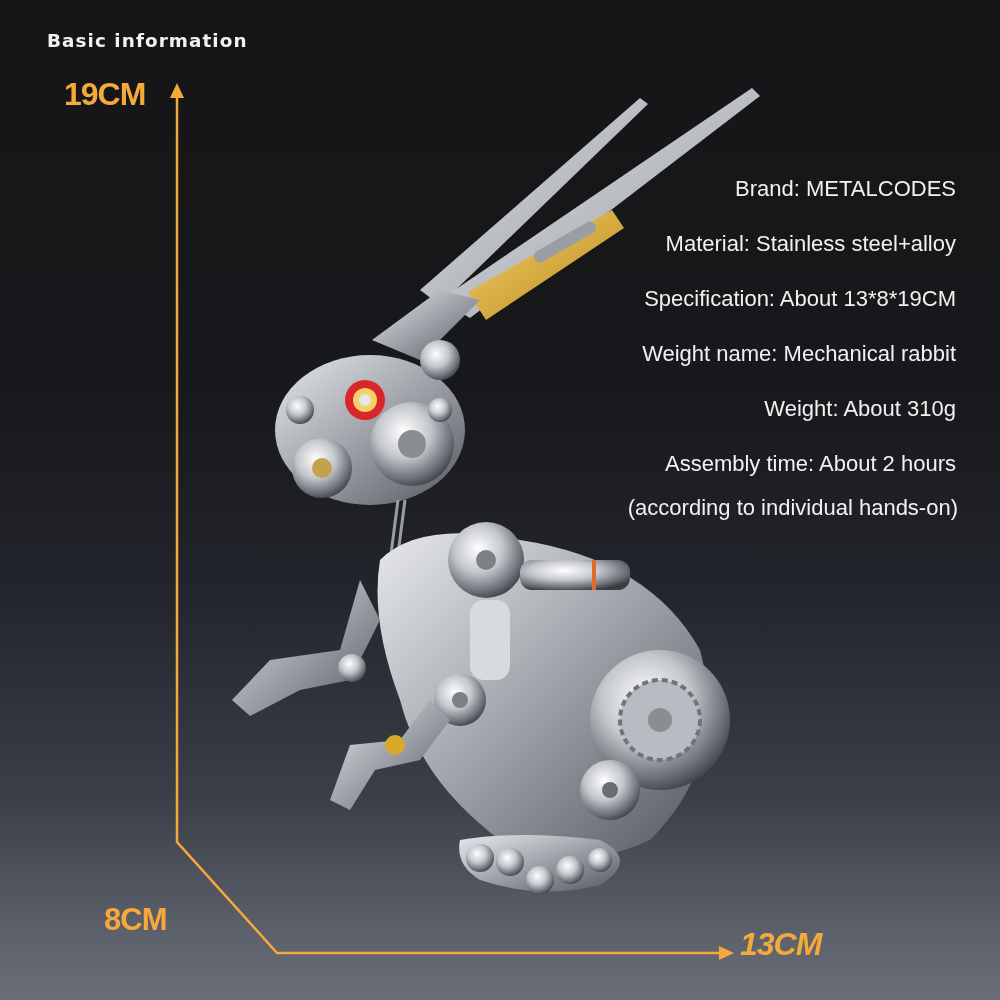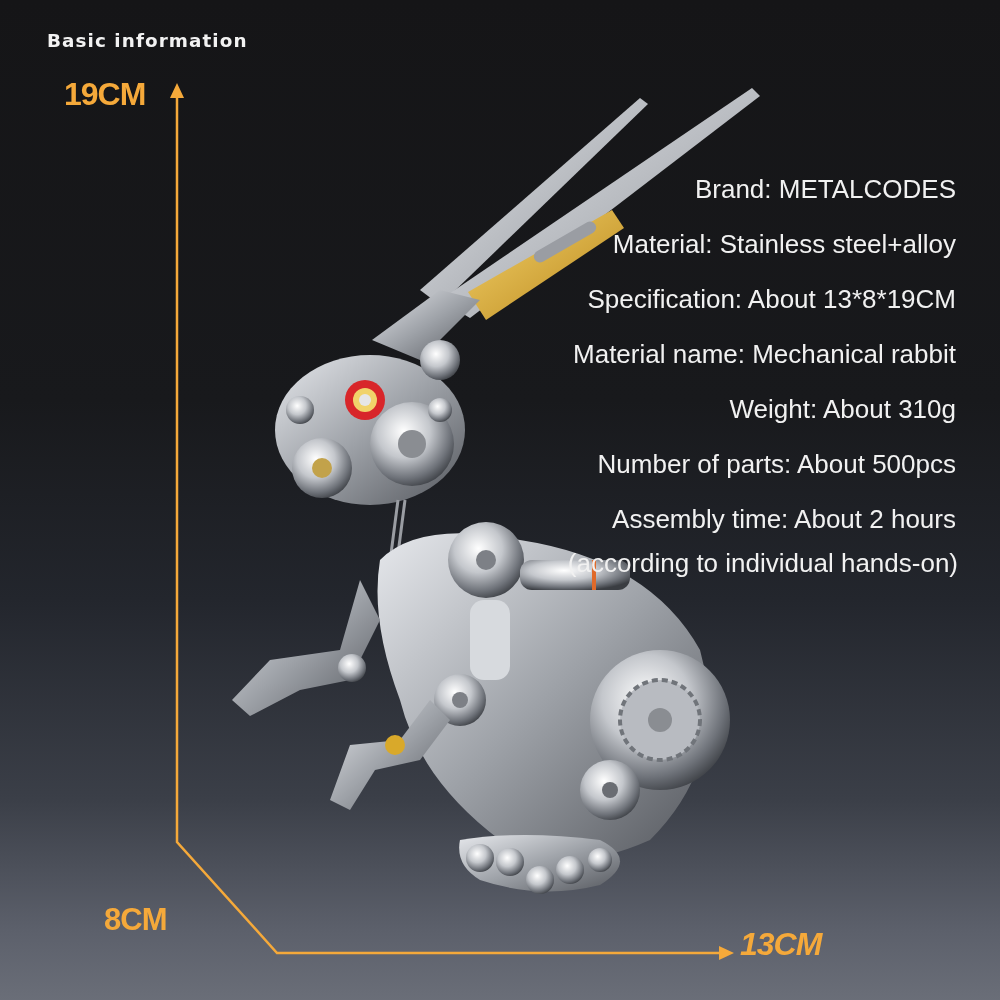--- a/index.html
+++ b/index.html
@@ -16,21 +16,21 @@
   .dim-label {
     position: absolute; color: #f5a93a; font-weight: bold;
     font-family: "Liberation Sans", sans-serif; letter-spacing: -1px; text-align: right;
   }
   .dim-h { left: 64px; top: 76px; font-size: 32px; }
   .dim-d { left: 104px; top: 902px; font-size: 31px; }
   .dim-w { left: 740px; top: 926px; font-size: 32px; font-style: italic; }
   .dim-svg { position: absolute; left: 0; top: 0; width: 1000px; height: 1000px; pointer-events: none; }
   .specs {
     position: absolute; right: 44px; top: 176px; width: 420px;
-    text-align: right; color: #f1f1f1; font-size: 26px;
+    text-align: right; color: #f1f1f1; font-size: 22px;
   }
   .spec-line { height: 55px; line-height: 26px; white-space: nowrap; }
   .spec-line.note { margin-right: -2px; }
   .rabbit { position: absolute; left: 0; top: 0; width: 1000px; height: 1000px; }
 </style>
 </head>
 <body>
 
 <div class="title">Basic information</div>
 
@@ -126,18 +126,17 @@
     <circle cx="540" cy="880" r="14" fill="url(#chrome)"></circle>
     <circle cx="570" cy="870" r="14" fill="url(#chrome)"></circle>
     <circle cx="600" cy="860" r="12" fill="url(#chrome)"></circle>
   </g>
 </svg>
 
 <div class="specs">
   <div class="spec-line">Brand: METALCODES</div>
   <div class="spec-line">Material: Stainless steel+alloy</div>
   <div class="spec-line">Specification: About 13*8*19CM</div>
-  <div class="spec-line">Material name: Mechanical rabbit</div>
+  <div class="spec-line">Weight name: Mechanical rabbit</div>
   <div class="spec-line">Weight: About 310g</div>
-  <div class="spec-line">Number of parts: About 500pcs</div>
   <div class="spec-line" style="height:44px">Assembly time: About 2 hours</div>
   <div class="spec-line note">(according to individual hands-on)</div>
 </div>
 
 </body></html>

